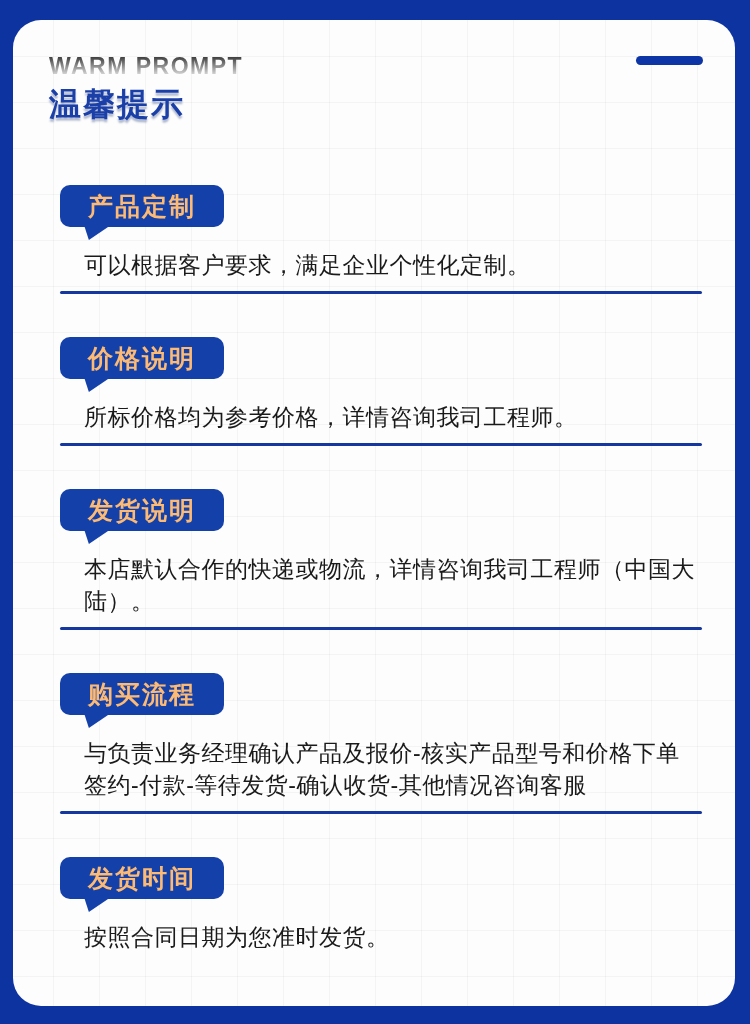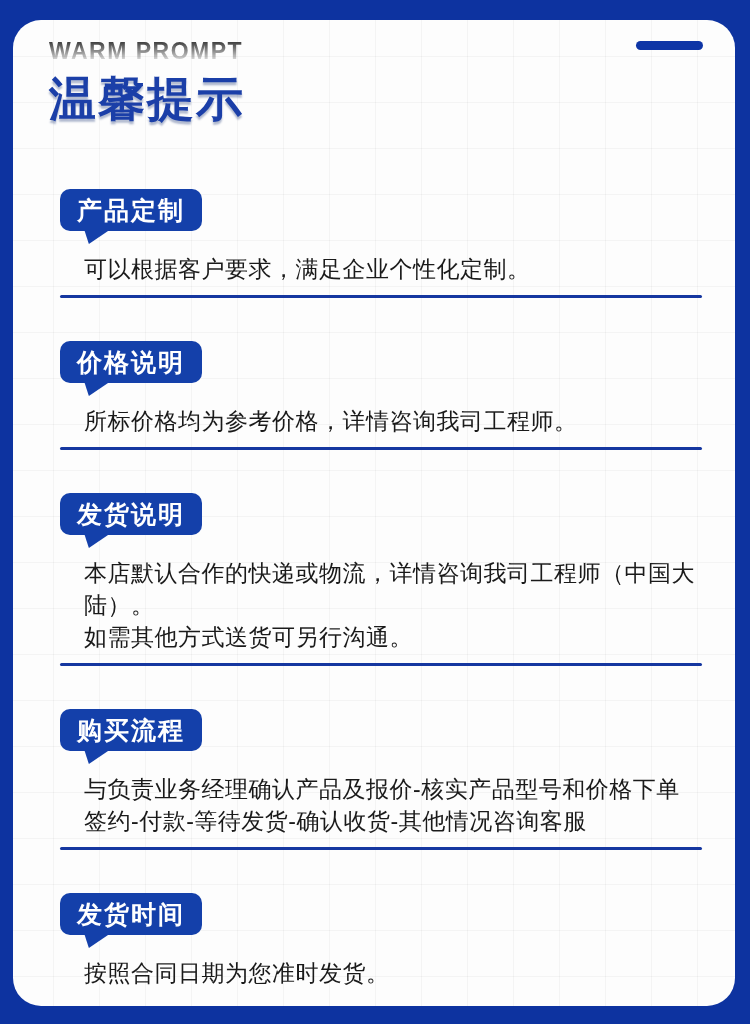--- a/index.html
+++ b/index.html
@@ -14,52 +14,52 @@
     background-image:
       linear-gradient(rgba(0,0,0,0.035) 1.5px, transparent 1.5px),
       linear-gradient(90deg, rgba(0,0,0,0.035) 1.5px, transparent 1.5px);
     background-size:46px 46px;
     background-position:-6px -10px;
     border-radius:28px;
     overflow:hidden;
   }
   .header{
     display:flex;justify-content:space-between;align-items:flex-start;
-    padding:18px 32px 0 36px;
+    padding:33px 32px 0 36px;
     gap:32px;
   }
   .title-en{
     display:block;
     font-size:23px;font-weight:800;letter-spacing:1.5px;
     color:#3f3f3f;
     -webkit-mask-image:linear-gradient(#000 15%, rgba(0,0,0,0.05) 92%);
     mask-image:linear-gradient(#000 15%, rgba(0,0,0,0.05) 92%);
   }
   .title-zh{
     display:block;margin-top:3px;
-    font-size:47px;font-weight:900;letter-spacing:2px;
+    font-size:32px;font-weight:900;letter-spacing:2px;
     color:#1b3fa8;
     text-shadow:0 3px 2px rgba(13,40,110,0.32);
   }
   .deco-bar{
     width:67px;height:9px;border-radius:5px;
     background:#0e35a6;margin-top:3px;
     flex:0 0 auto;
   }
   .sections{
     padding:0 33px 0 47px;
     margin-top:58px;
   }
   .section{margin-bottom:43px;}
   .badge{
     display:inline-block;position:relative;
-    background:#1440aa;color:#ffffff;
+    background:#1440aa;color:#fdba74;
     font-size:25px;font-weight:bold;letter-spacing:2px;
     line-height:26px;
-    padding:8px 17px;border-radius:10px;
+    padding:8px 28px;border-radius:10px;
   }
   .badge::after{
     content:"";position:absolute;left:24px;bottom:-13px;
     width:27px;height:15px;background:#1440aa;
     clip-path:polygon(0 0, 100% 0, 18% 100%);
   }
   .section-text{
     margin:22px 0 10px 24px;
     font-size:23px;line-height:32px;
     color:#1a1a1a;font-weight:500;
@@ -96,21 +96,20 @@
     <div class="section-text">
           <div>所标价格均为参考价格，详情咨询我司工程师。</div>
         </div>
     <div class="underline"></div>
   </div>
 
   <div class="section">
     <div class="badge">发货说明</div>
     <div class="section-text">
           <div>本店默认合作的快递或物流，详情咨询我司工程师（中国大陆）。</div>
-          <div>如需其他方式送货可另行沟通。</div>
         </div>
     <div class="underline"></div>
   </div>
 
   <div class="section">
     <div class="badge">购买流程</div>
     <div class="section-text">
           <div>与负责业务经理确认产品及报价-核实产品型号和价格下单签约-付款-等待发货-确认收货-其他情况咨询客服</div>
         </div>
     <div class="underline"></div>

